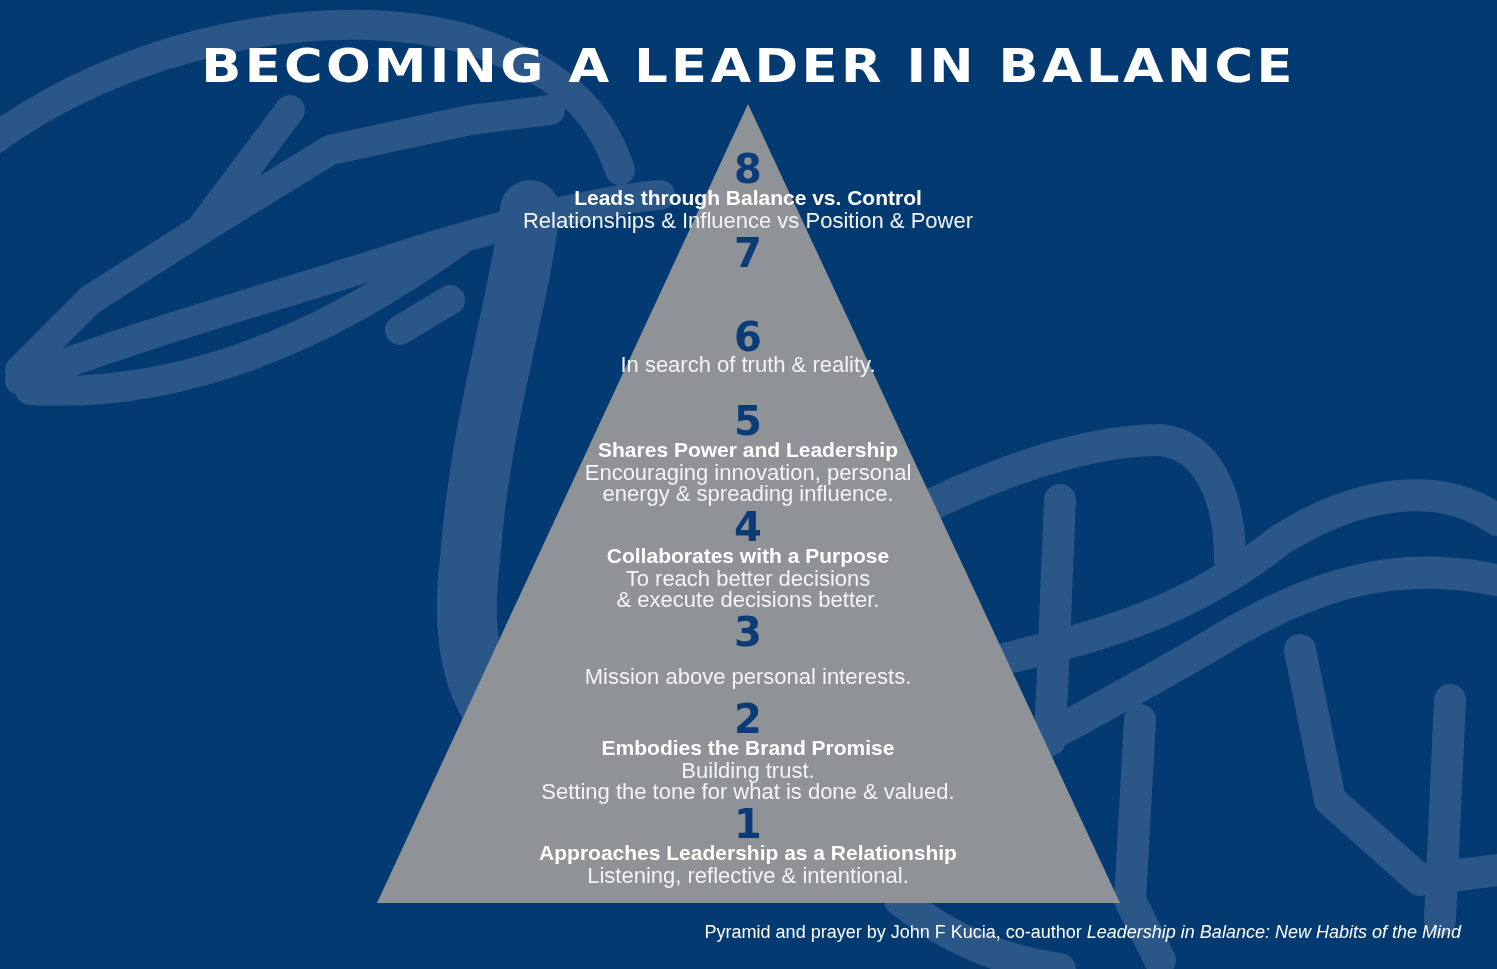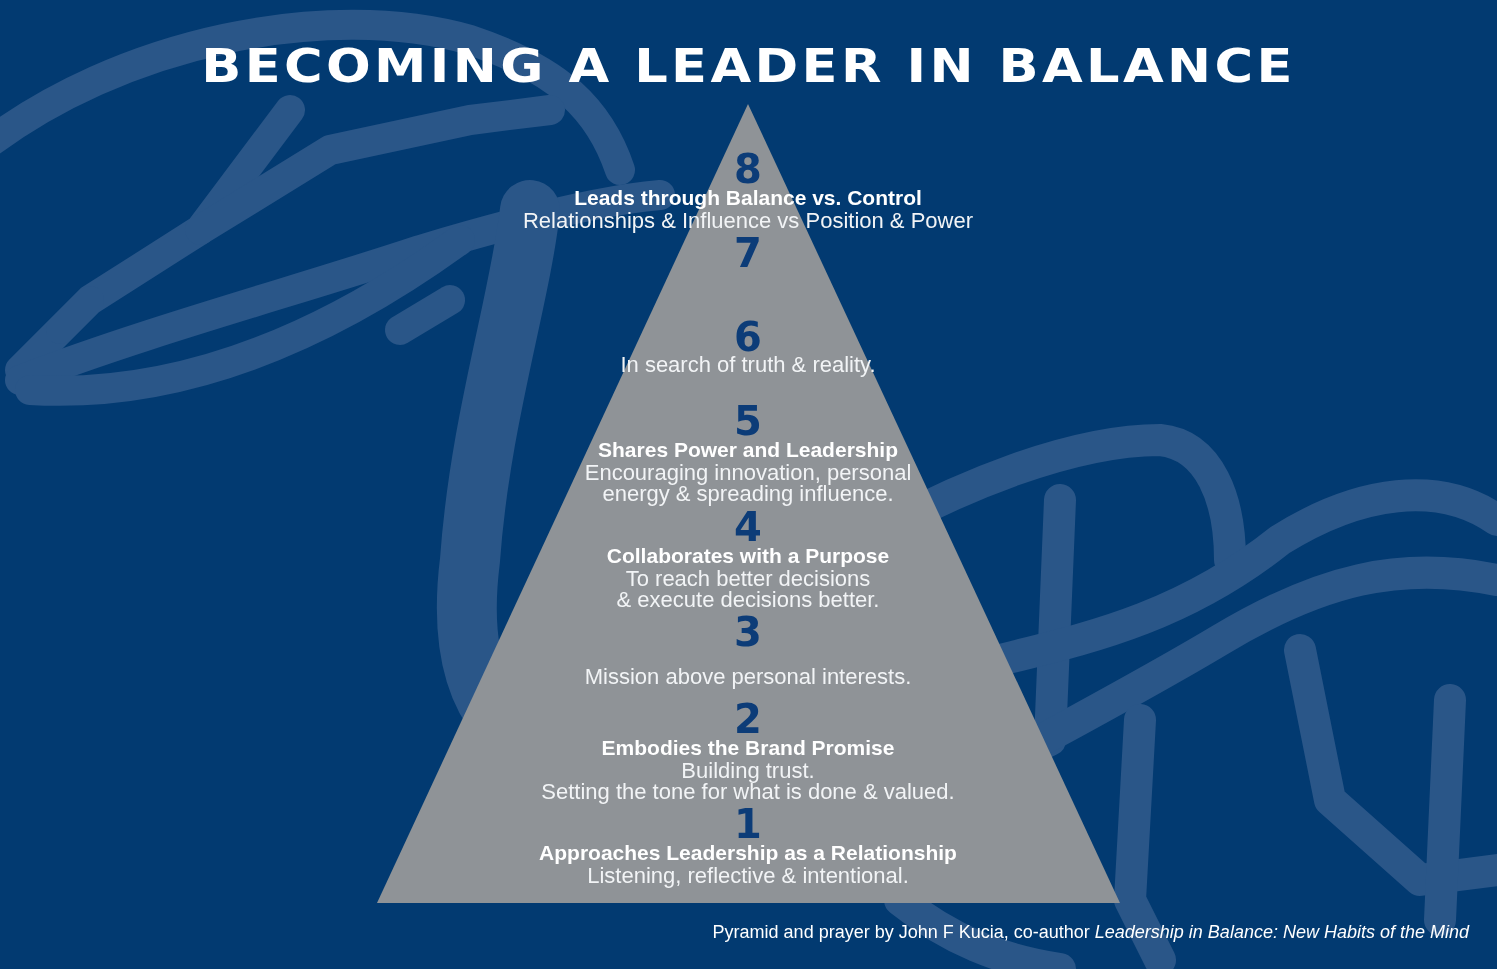--- a/index.html
+++ b/index.html
@@ -27,21 +27,21 @@
       font-family: "DejaVu Sans", sans-serif;
       font-weight: bold; font-size: 40px; line-height: 34px; height: 34px;
     }
     .heading {
       display: block; font-weight: bold; font-size: 21px; line-height: 24px;
     }
     .desc {
       display: block; font-size: 22px; line-height: 21px; color: #f2f4f6;
     }
     .credit {
-      position: absolute; right: 28px; top: 922px;
+      position: absolute; right: 36px; top: 922px;
       color: #ffffff; font-size: 18px;
     }
     .credit i { font-style: italic; }
   </style>
 </head>
 <body>
 
 <svg class="bg-art" viewBox="0 0 1497 969" xmlns="http://www.w3.org/2000/svg">
   <g fill="none" stroke="#2a5688" stroke-linecap="round" stroke-linejoin="round">
     <path stroke-width="30" d="M-20,150 C120,40 330,0 470,40 C560,70 600,110 620,170"></path>

